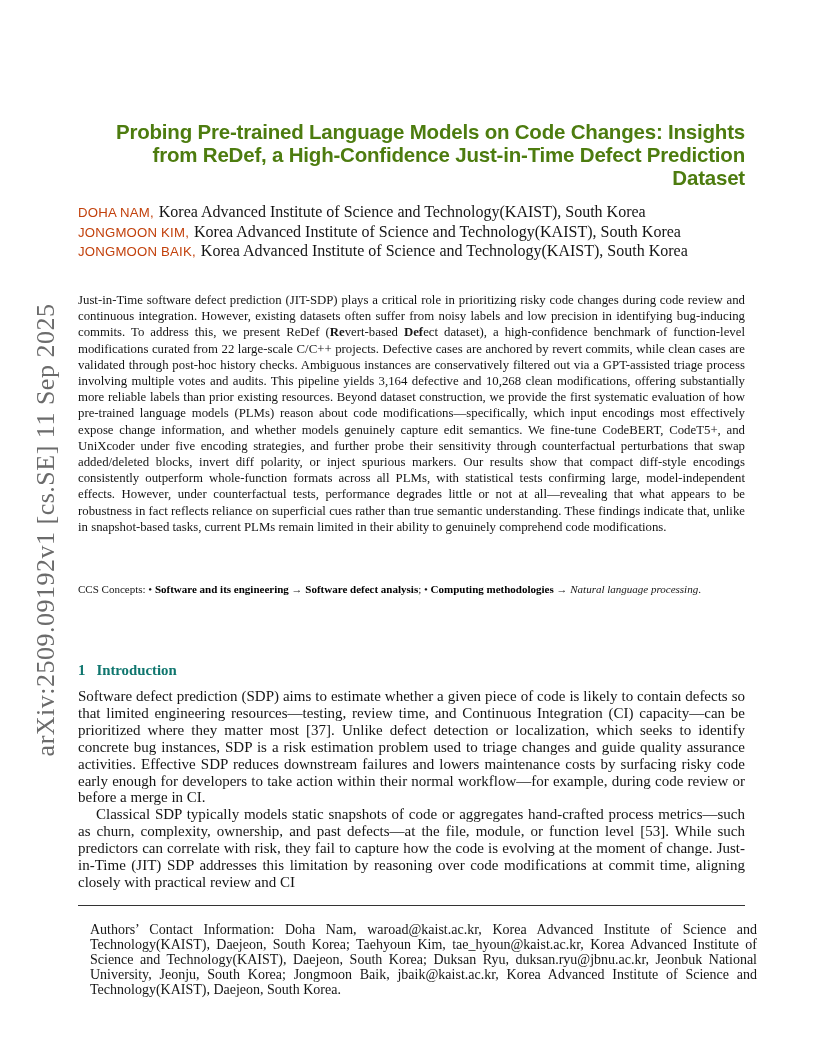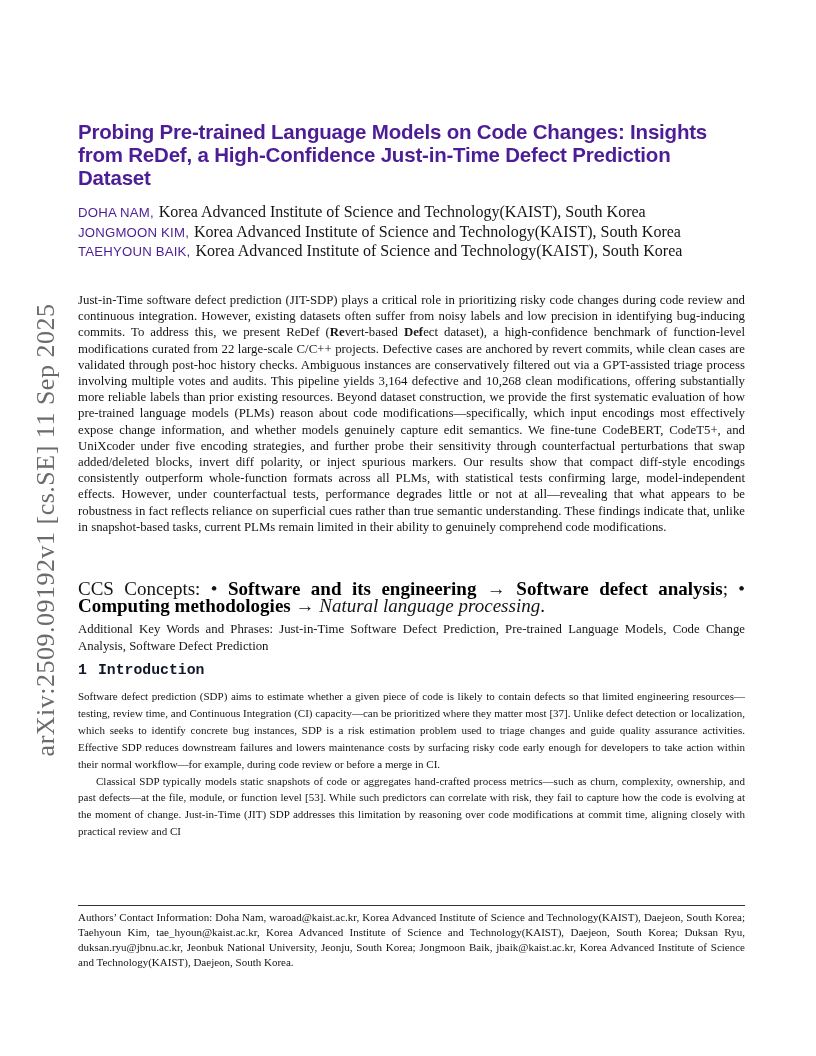--- a/index.html
+++ b/index.html
@@ -25,109 +25,109 @@
   }
   .block { position: absolute; left: 78px; width: 667px; }
   .title {
     top: 120px;
     margin: 0;
     font-family: "Liberation Sans", sans-serif;
     font-weight: 700;
     font-size: 20.5px;
     line-height: 23px;
     letter-spacing: -0.2px;
-    color: #4c1d95;
+    color: #4d7c0f;
+    text-align: right;
   }
   .authors { top: 203px; }
   .author-row { line-height: 18.6px; white-space: nowrap; }
   .author-name {
     font-family: "Liberation Sans", sans-serif;
     font-size: 13.2px;
     letter-spacing: 0.2px;
-    color: #4c1d95;
+    color: #c2410c;
   }
   .author-affil {
     font-family: "Liberation Serif", serif;
     font-size: 16px;
     margin-left: 5px;
   }
   .abstract {
     top: 292px;
     margin: 0;
     font-size: 12.8px;
     line-height: 16.2px;
     text-align: justify;
   }
   .ccs {
     top: 581px;
     margin: 0;
-    font-size: 19px;
+    font-size: 11px;
     line-height: 16.8px;
     text-align: justify;
   }
   .ccs b { color: #000000; }
   .ccs i { font-style: italic; }
   .keywords {
     top: 621px;
     margin: 0;
     font-size: 12.8px;
     line-height: 16.8px;
     text-align: justify;
   }
   .section-heading {
     top: 662px;
     margin: 0;
-    font-family: Liberation Mono, monospace;
+    font-family: Liberation Serif, serif;
     font-weight: 700;
     font-size: 14.8px;
-    color: #0f172a;
+    color: #0f766e;
   }
   .section-number { margin-right: 11px; }
   .intro {
     top: 688px;
-    font-size: 11px;
+    font-size: 15px;
     line-height: 16.9px;
     text-align: justify;
   }
   .intro p { margin: 0; }
   .intro p.indented { text-indent: 18px; }
   .footnote-rule {
     top: 905px;
     height: 1px;
     background: #333333;
   }
   .footnote {
     top: 910px;
-    margin: 0;
-    font-size: 11px;
+    margin: 12px;
+    font-size: 14px;
     line-height: 15px;
     text-align: justify;
     font-family: Liberation Serif, serif;
   }
 </style>
 </head>
 <body>
 
 <div class="page">
 
   <div class="arxiv-banner">arXiv:2509.09192v1 [cs.SE] 11 Sep 2025</div>
 
   <h1 class="block title">Probing Pre-trained Language Models on Code Changes: Insights from ReDef, a High-Confidence Just-in-Time Defect Prediction Dataset</h1>
 
   <div class="block authors">
     <div class="author-row"><span class="author-name">DOHA NAM,</span><span class="author-affil">Korea Advanced Institute of Science and Technology(KAIST), South Korea</span></div>
     <div class="author-row"><span class="author-name">JONGMOON KIM,</span><span class="author-affil">Korea Advanced Institute of Science and Technology(KAIST), South Korea</span></div>
-    <div class="author-row"><span class="author-name">TAEHYOUN BAIK,</span><span class="author-affil">Korea Advanced Institute of Science and Technology(KAIST), South Korea</span></div>
+    <div class="author-row"><span class="author-name">JONGMOON BAIK,</span><span class="author-affil">Korea Advanced Institute of Science and Technology(KAIST), South Korea</span></div>
   </div>
 
   <p class="block abstract"><span>Just-in-Time software defect prediction (JIT-SDP) plays a critical role in prioritizing risky code changes during code review and continuous integration. However, existing datasets often suffer from noisy labels and low precision in identifying bug-inducing commits. To address this, we present ReDef (</span><b>Re</b><span>vert-based </span><b>Def</b><span>ect dataset), a high-confidence benchmark of function-level modifications curated from 22 large-scale C/C++ projects. Defective cases are anchored by revert commits, while clean cases are validated through post-hoc history checks. Ambiguous instances are conservatively filtered out via a GPT-assisted triage process involving multiple votes and audits. This pipeline yields 3,164 defective and 10,268 clean modifications, offering substantially more reliable labels than prior existing resources. Beyond dataset construction, we provide the first systematic evaluation of how pre-trained language models (PLMs) reason about code modifications—specifically, which input encodings most effectively expose change information, and whether models genuinely capture edit semantics. We fine-tune CodeBERT, CodeT5+, and UniXcoder under five encoding strategies, and further probe their sensitivity through counterfactual perturbations that swap added/deleted blocks, invert diff polarity, or inject spurious markers. Our results show that compact diff-style encodings consistently outperform whole-function formats across all PLMs, with statistical tests confirming large, model-independent effects. However, under counterfactual tests, performance degrades little or not at all—revealing that what appears to be robustness in fact reflects reliance on superficial cues rather than true semantic understanding. These findings indicate that, unlike in snapshot-based tasks, current PLMs remain limited in their ability to genuinely comprehend code modifications.</span></p>
 
   <p class="block ccs"><span>CCS Concepts: • </span><b>Software and its engineering</b><span> → </span><b>Software defect analysis</b><span>; • </span><b>Computing methodologies</b><span> → </span><i>Natural language processing</i><span>.</span></p>
 
-  <p class="block keywords">Additional Key Words and Phrases: Just-in-Time Software Defect Prediction, Pre-trained Language Models, Code Change Analysis, Software Defect Prediction</p>
 
   <h2 class="block section-heading"><span class="section-number">1</span><span>Introduction</span></h2>
 
   <div class="block intro">
     <p>Software defect prediction (SDP) aims to estimate whether a given piece of code is likely to contain defects so that limited engineering resources—testing, review time, and Continuous Integration (CI) capacity—can be prioritized where they matter most [37]. Unlike defect detection or localization, which seeks to identify concrete bug instances, SDP is a risk estimation problem used to triage changes and guide quality assurance activities. Effective SDP reduces downstream failures and lowers maintenance costs by surfacing risky code early enough for developers to take action within their normal workflow—for example, during code review or before a merge in CI.</p>
     <p class="indented">Classical SDP typically models static snapshots of code or aggregates hand-crafted process metrics—such as churn, complexity, ownership, and past defects—at the file, module, or function level [53]. While such predictors can correlate with risk, they fail to capture how the code is evolving at the moment of change. Just-in-Time (JIT) SDP addresses this limitation by reasoning over code modifications at commit time, aligning closely with practical review and CI</p>
   </div>
 
   <div class="block footnote-rule"></div>
 

